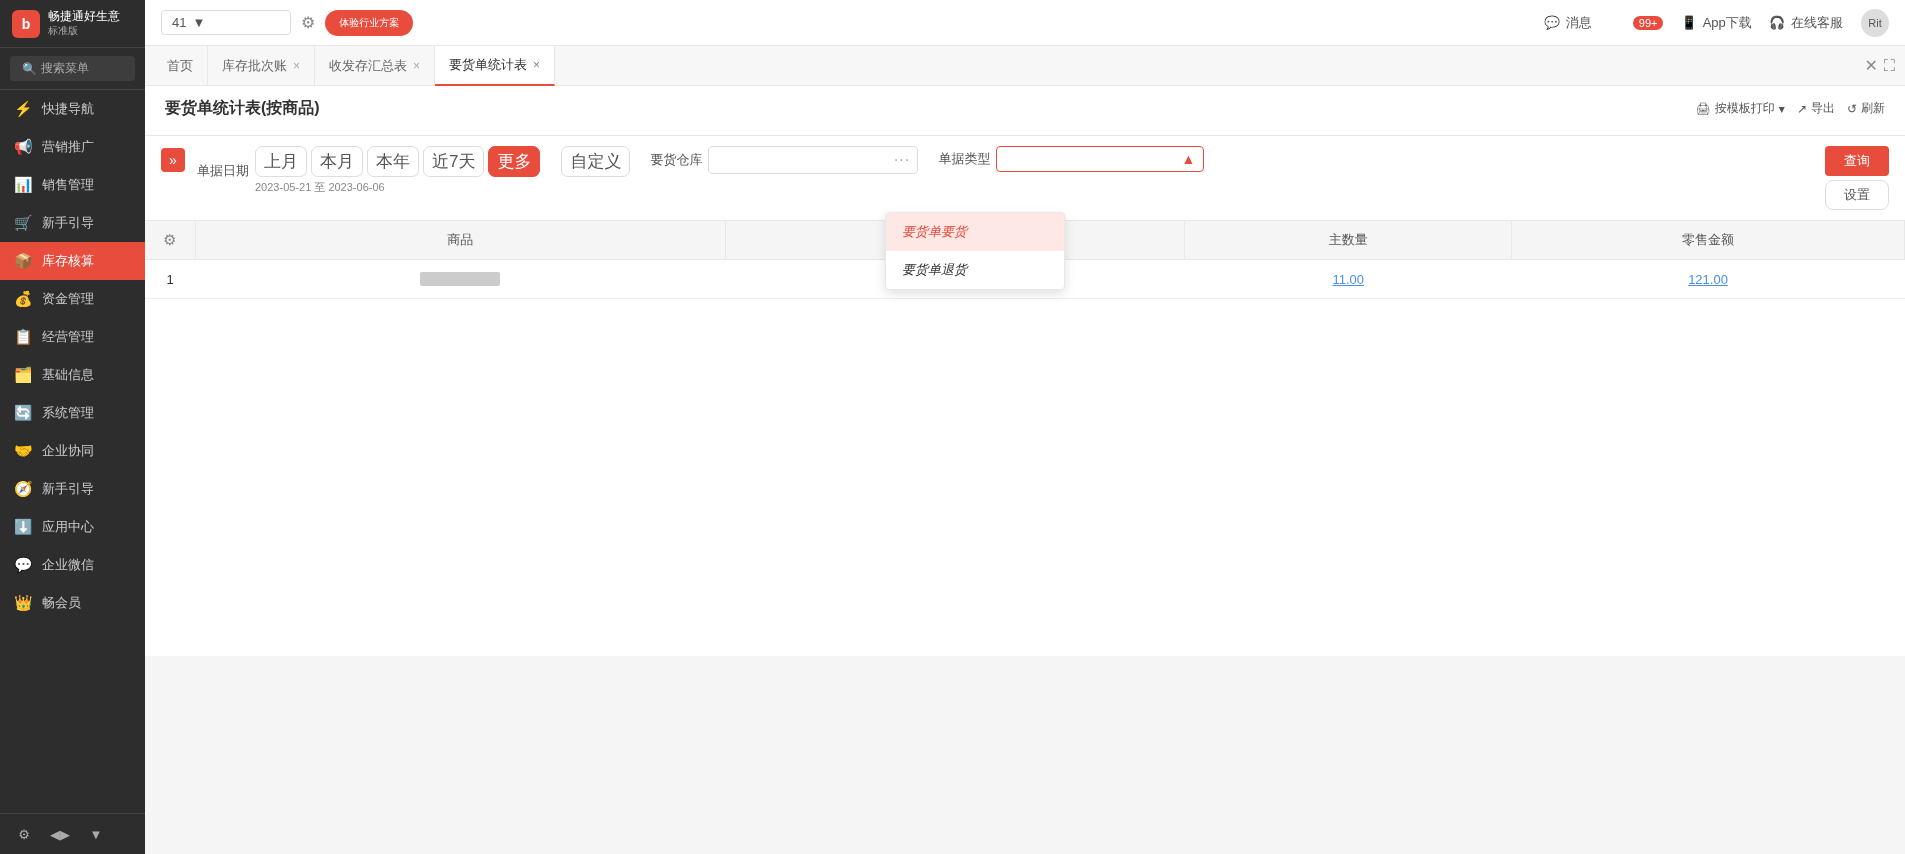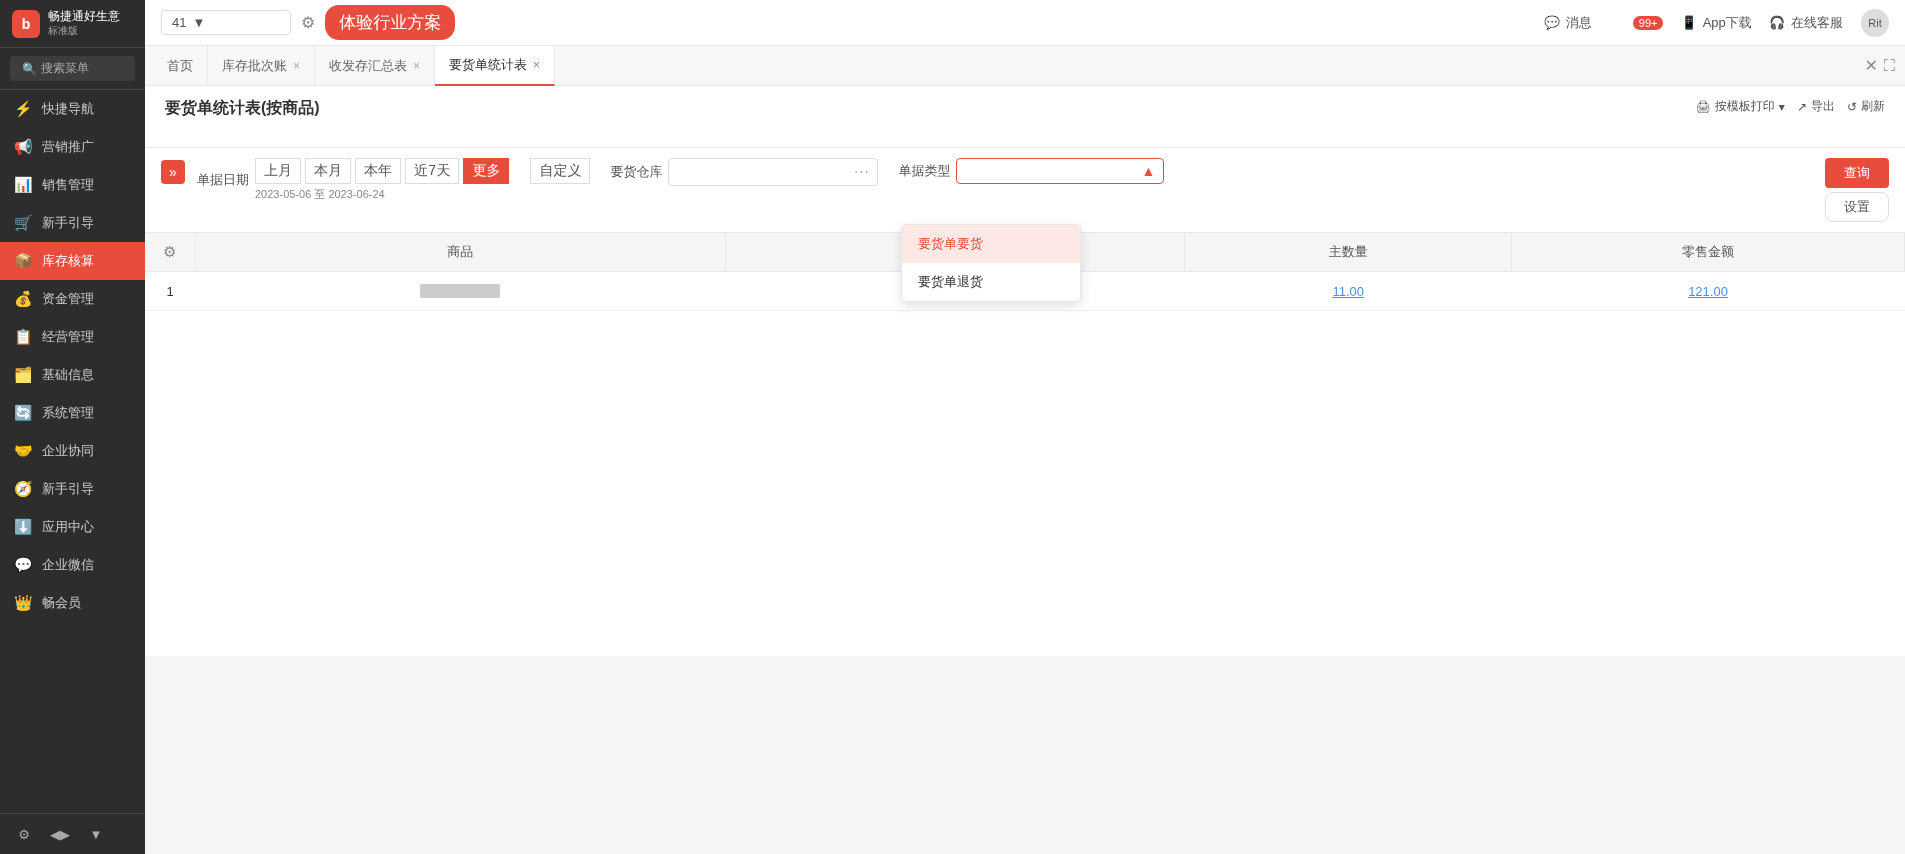--- a/index.html
+++ b/index.html
@@ -102,21 +102,21 @@
       padding: 4px 10px; cursor: pointer; font-size: 13px; color: #555;
       min-width: 130px;
     }
     .top-gear { color: #888; cursor: pointer; font-size: 16px; }
     .top-trial-btn {
       background: #e84c3d;
       color: #fff;
       border: none;
       border-radius: 14px;
       padding: 6px 14px;
-      font-size: 17px;
+      font-size: 10px;
       cursor: pointer;
     }
     .top-right { display: flex; align-items: center; gap: 18px; }
     .top-right-item { display: flex; align-items: center; gap: 5px; color: #555; cursor: pointer; font-size: 13px; }
     .badge {
       background: #e84c3d;
       color: #fff;
       border-radius: 10px;
       padding: 1px 6px;
       font-size: 11px;
@@ -169,22 +169,22 @@
       flex: 1;
       background: #f5f5f5;
       display: flex;
       flex-direction: column;
       overflow: hidden;
     }
 
     
     .page-title-bar {
       background: #fff;
-      padding: 12px 20px 28px;
-      display: flex; align-items: flex-start; justify-content: space-between;
+      padding: 12px 20px 16px;
+      display: flex; align-items: center; justify-content: space-between;
       border-bottom: 1px solid #e8e8e8;
       flex-shrink: 0;
     }
     .page-title {
       font-size: 16px;
       font-weight: bold;
       color: #333;
     }
     .page-actions { display: flex; align-items: center; gap: 12px; }
     .page-action-btn {
@@ -215,26 +215,25 @@
       display: flex; align-items: center;
       margin-right: 20px; margin-bottom: 4px;
     }
     .filter-label { font-size: 13px; color: #555; margin-right: 6px; white-space: nowrap; }
 
     .date-range-group { display: flex; flex-direction: column; }
     .date-btns { display: flex; gap: 4px; align-items: center; }
     .date-btn {
       padding: 3px 8px;
       border: 1px solid #ddd;
-      border-radius: 0;
-      font-size: 14px;
+      border-radius: 7px;
+      font-size: 17px;
       cursor: pointer;
       color: #555;
       background: #fff;
-      font-family: Liberation Mono, monospace;
     }
     .date-btn.more {
       background: #e84c3d;
       color: #fff;
       border-color: #e84c3d;
     }
     .date-btn.custom { background: #fff; color: #555; margin-left: 17px; }
     .date-range-display { font-size: 11px; color: #888; margin-top: 3px; }
 
     .select-field {
@@ -282,27 +281,28 @@
       border-radius: 8px;
       padding: 5px 18px;
       font-size: 13px;
       cursor: pointer;
     }
 
     
     .dropdown-overlay {
       position: absolute;
       top: 76px;
-      left: 756px;
+      left: 740px;
       background: #fff;
       border: 1px solid #e8e8e8;
       border-radius: 4px;
       box-shadow: 0 4px 12px rgba(0,0,0,0.12);
       z-index: 200;
       min-width: 180px;
+      font-style: italic;
     }
     .dropdown-item {
       padding: 10px 16px;
       font-size: 13px;
       cursor: pointer;
       color: #333;
     }
     .dropdown-item.selected { background: #fde8e6; color: #e84c3d; }
 
     
@@ -555,21 +555,21 @@
           <span class="filter-label">单据日期</span>
           <div class="date-range-group">
             <div class="date-btns">
               <button class="date-btn">上月</button>
               <button class="date-btn">本月</button>
               <button class="date-btn">本年</button>
               <button class="date-btn">近7天</button>
               <button class="date-btn more">更多</button>
               <button class="date-btn custom">自定义</button>
             </div>
-            <div class="date-range-display">2023-05-06 至 2023-06-24</div>
+            <div class="date-range-display">2023-05-21 至 2023-06-06</div>
           </div>
         </div>
 
         <div class="filter-field-group">
           <span class="filter-label">要货仓库</span>
           <div class="warehouse-field">
             <input type="text" value="" style="">
             <span class="more-btn">···</span>
           </div>
         </div>

